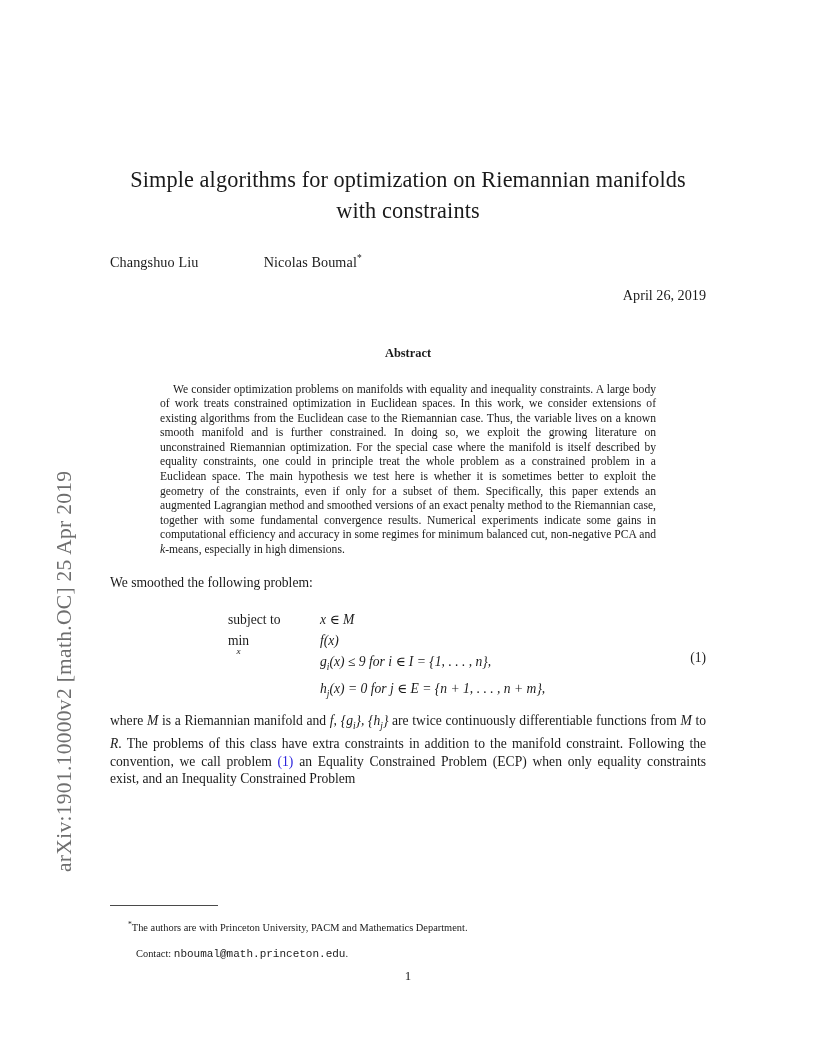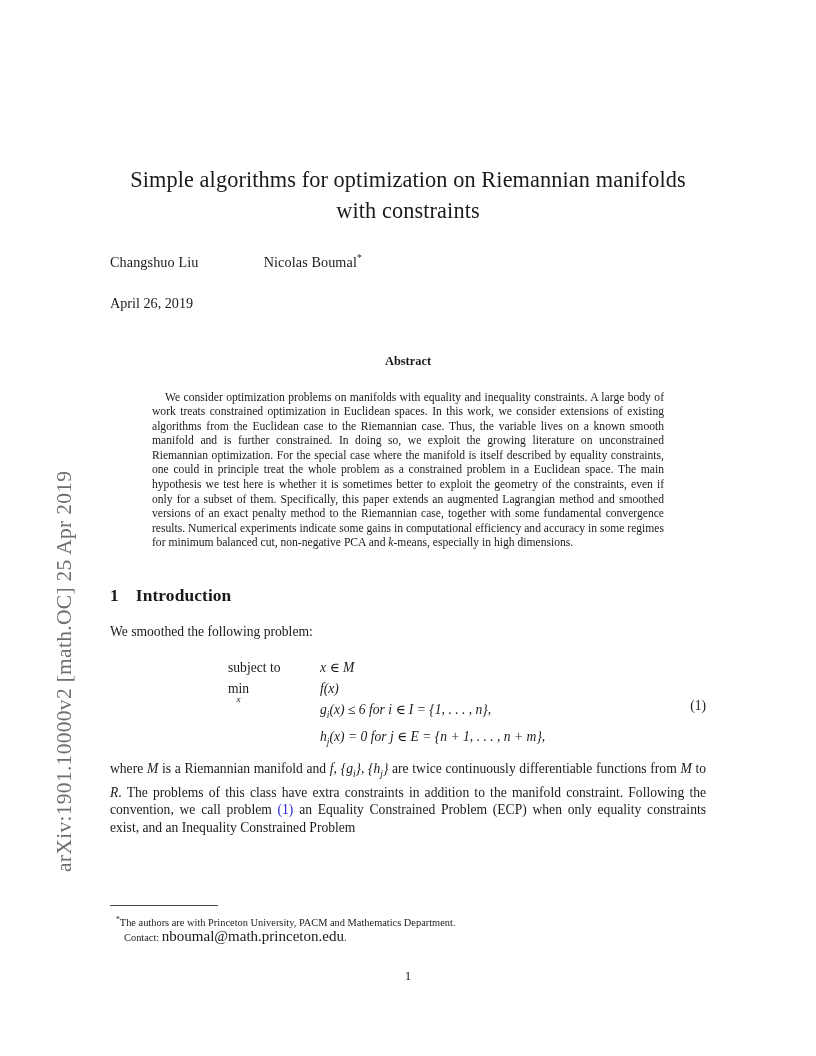--- a/index.html
+++ b/index.html
@@ -62,41 +62,41 @@
     font-size: 14.2px;
     letter-spacing: 0.1px;
   }
   #author-row .author { display: inline-block; }
   #author-row .author-gap { display: inline-block; width: 58px; }
   #author-row .footnote-mark {
     vertical-align: super;
     font-size: 9.5px;
   }
   #paper-date {
-    margin-top: 24px;
-    text-align: left;
+    margin-top: 16px;
+    text-align: right;
     font-size: 14.2px;
   }
 
   
   #abstract-section {
     margin: 42px 38px 0 38px;
   }
   #abstract-heading {
     text-align: center;
     font-weight: bold;
     font-size: 12.4px;
     margin: 0 0 22px 0;
   }
   .abs-para {
     font-size: 11.6px;
     line-height: 14.55px;
     text-align: justify;
     text-justify: inter-word;
-    margin: 4px;
+    margin: 12px;
     text-indent: 13px;
     hyphens: manual;
   }
   .abs-para + .abs-para { margin-top: 0.5px; }
   .abs-para i { font-style: italic; }
 
   
   #section-intro {
     margin-top: 34px;
     font-size: 17.4px;
@@ -181,31 +181,31 @@
   }
   #footnote-rule {
     width: 108px;
     height: 1px;
     background: #4a4a4a;
     margin-bottom: 7px;
   }
   .footnote-line {
     font-size: 10.4px;
     line-height: 13.4px;
-    margin: 0;
+    margin: 12px;
   }
   .footnote-line .fn-mark {
     vertical-align: super;
     font-size: 7.6px;
   }
   #footnote-line-1 { text-indent: 6px; }
   #footnote-line-2 { text-indent: 14px; }
   .mono {
-    font-family: Liberation Serif, serif;
-    font-size: 15px;
+    font-family: Liberation Mono, monospace;
+    font-size: 11px;
   }
 
   
   #page-number {
     position: absolute;
     left: 0;
     top: 968px;
     width: 596px;
     text-align: center;
     font-size: 13px;
@@ -237,44 +237,41 @@
   </div>
 
   <div id="abstract-section">
     <div id="abstract-heading">Abstract</div>
 
     <p class="abs-para"><span>We consider optimization problems on manifolds with equality and inequality constraints. A large body of work treats constrained optimization in Euclidean spaces. In this work, we consider extensions of existing algorithms from the Euclidean case to the Riemannian case. Thus, the variable lives on a known smooth manifold and is further constrained. In doing so, we exploit the growing literature on unconstrained Riemannian optimization. For the special case where the manifold is itself described by equality constraints, one could in principle treat the whole problem as a constrained problem in a Euclidean space. The main hypothesis we test here is whether it is sometimes better to exploit the geometry of the constraints, even if only for a subset of them. Specifically, this paper extends an augmented Lagrangian method and smoothed versions of an exact penalty method to the Riemannian case, together with some fundamental convergence results. Numerical experiments indicate some gains in computational efficiency and accuracy in some regimes for minimum balanced cut, non-negative PCA and </span><i>k</i><span>-means, especially in high dimensions.</span></p>
 
 
   </div>
 
-  <div id="section-intro">
-    <span class="sec-num">1</span><span>Introduction</span>
-  </div>
 
   <p class="body-para" id="intro-lead">We smoothed the following problem:</p>
 
   <div id="equation-block">
     <div id="equation-body">
 
       <div class="eq-row">
         <span class="eq-lhs">subject to</span>
         <span class="eq-rhs"><span class="mathit">x</span><span> ∈ </span><span class="mathcal">M</span></span>
       </div>
 
       <div class="eq-row">
         <span class="eq-lhs">
           <span class="eq-min"><span>min</span><span class="eq-sub">x</span></span>
         </span>
         <span class="eq-rhs mathit">f(x)</span>
       </div>
 
       <div class="eq-row">
         <span class="eq-lhs"></span>
-        <span class="eq-rhs"><span class="mathit">g</span><span class="sub">i</span><span class="mathit">(x) ≤ 6 for i ∈ </span><span class="mathcal">I</span><span class="mathit"> = {1, . . . , n},</span></span>
+        <span class="eq-rhs"><span class="mathit">g</span><span class="sub">i</span><span class="mathit">(x) ≤ 9 for i ∈ </span><span class="mathcal">I</span><span class="mathit"> = {1, . . . , n},</span></span>
       </div>
 
       <div class="eq-row">
         <span class="eq-lhs"></span>
         <span class="eq-rhs"><span class="mathit">h</span><span class="sub">j</span><span class="mathit">(x) = 0 for j ∈ </span><span class="mathcal">E</span><span class="mathit"> = {n + 1, . . . , n + m},</span></span>
       </div>
 
     </div>
 
     <div id="equation-number">(1)</div>

